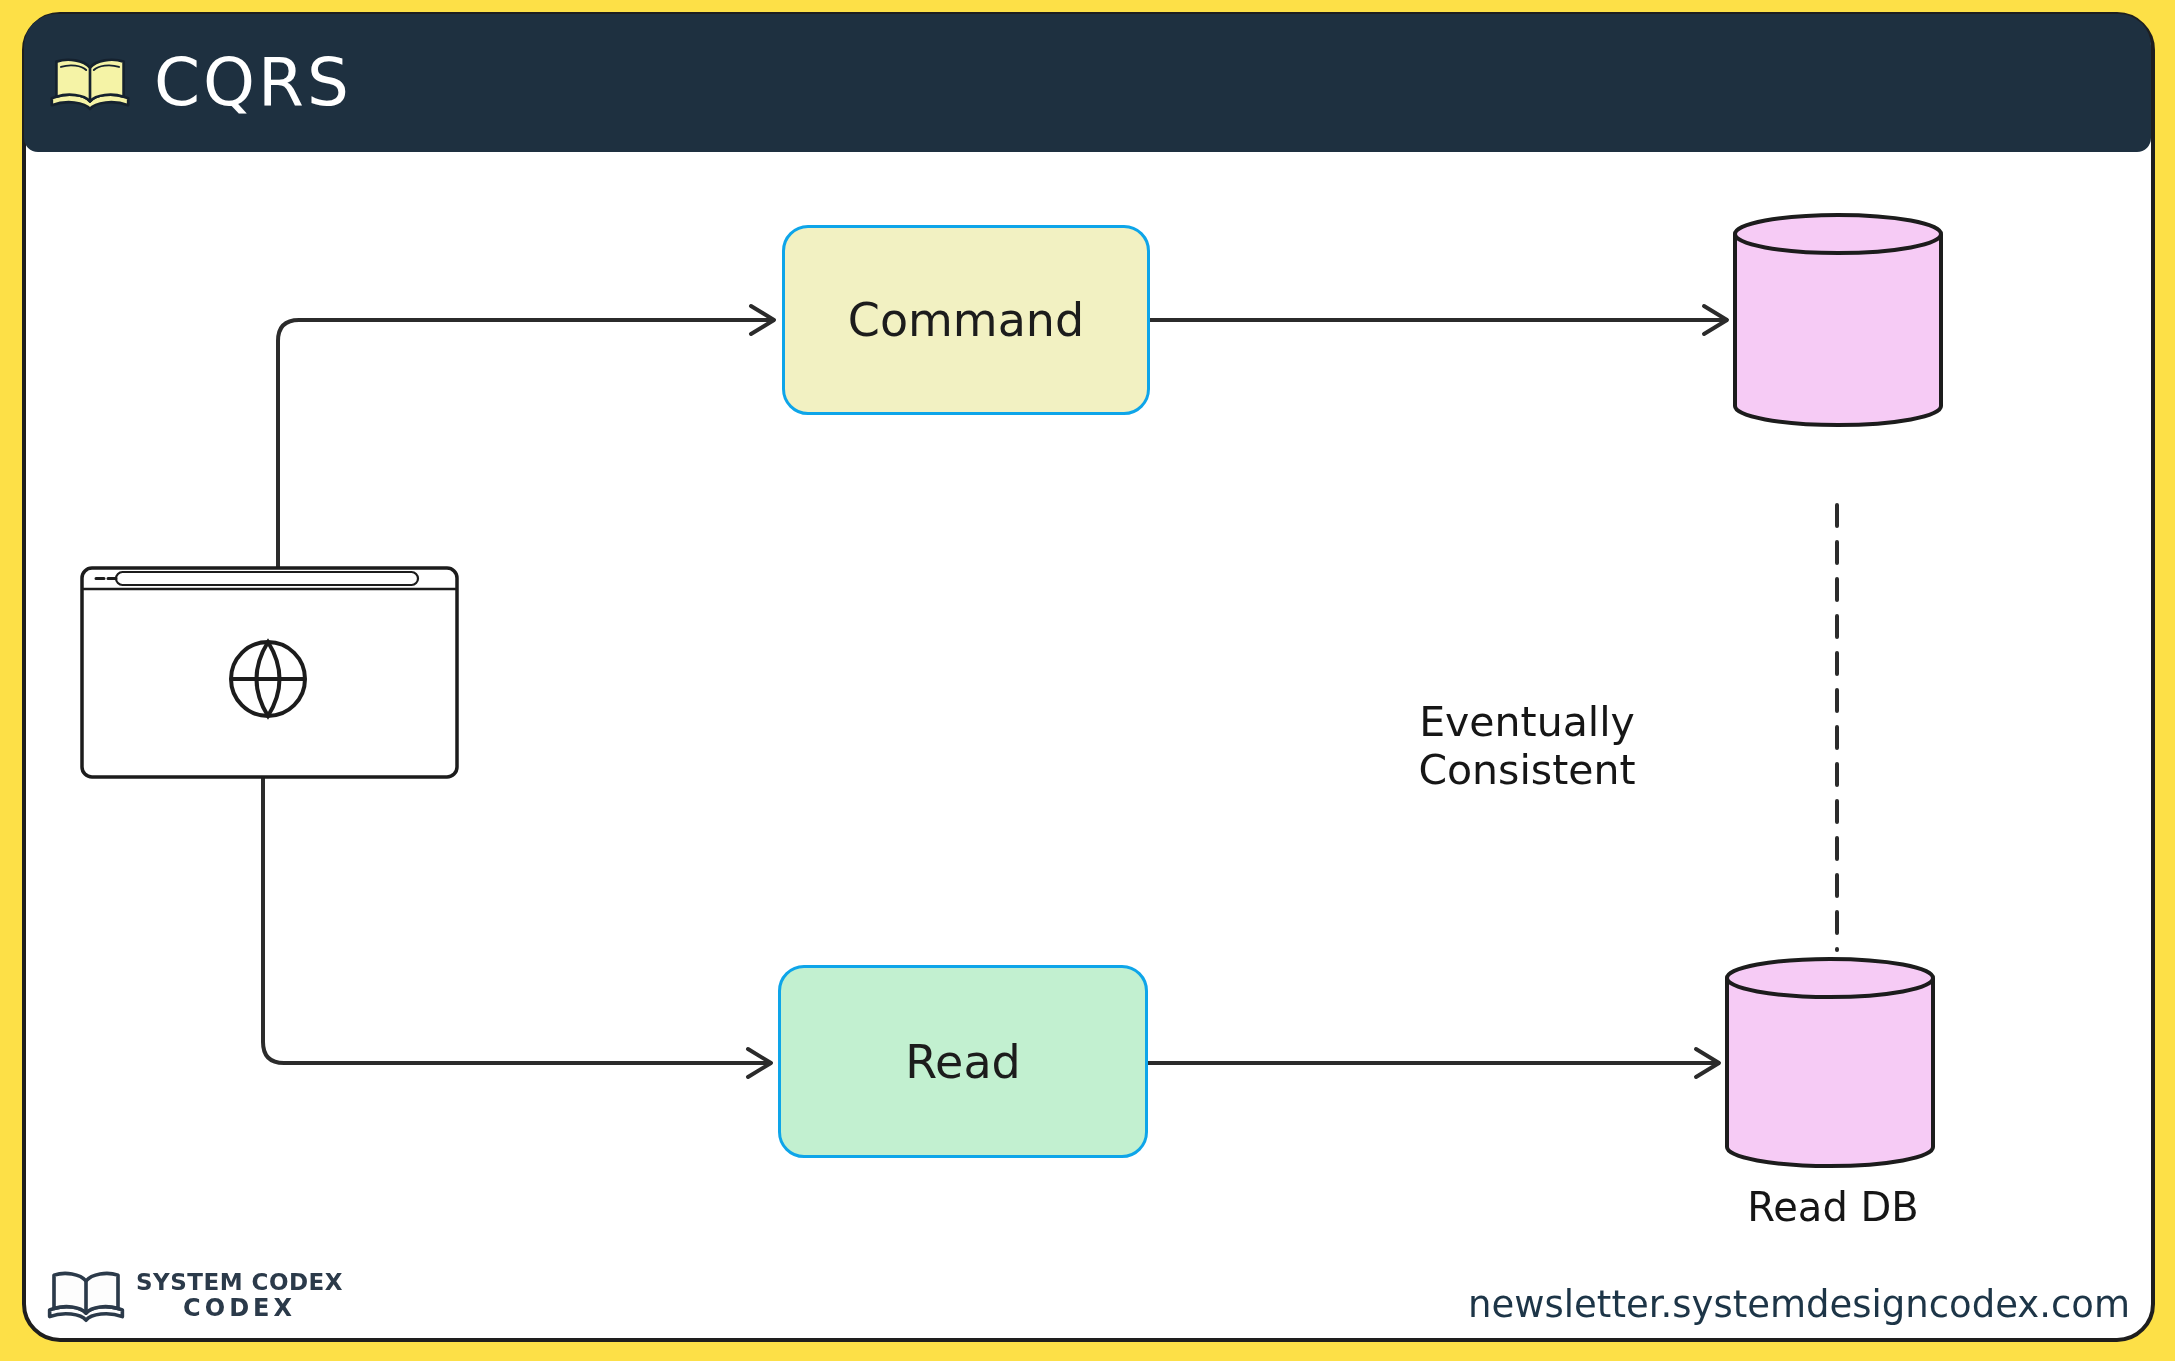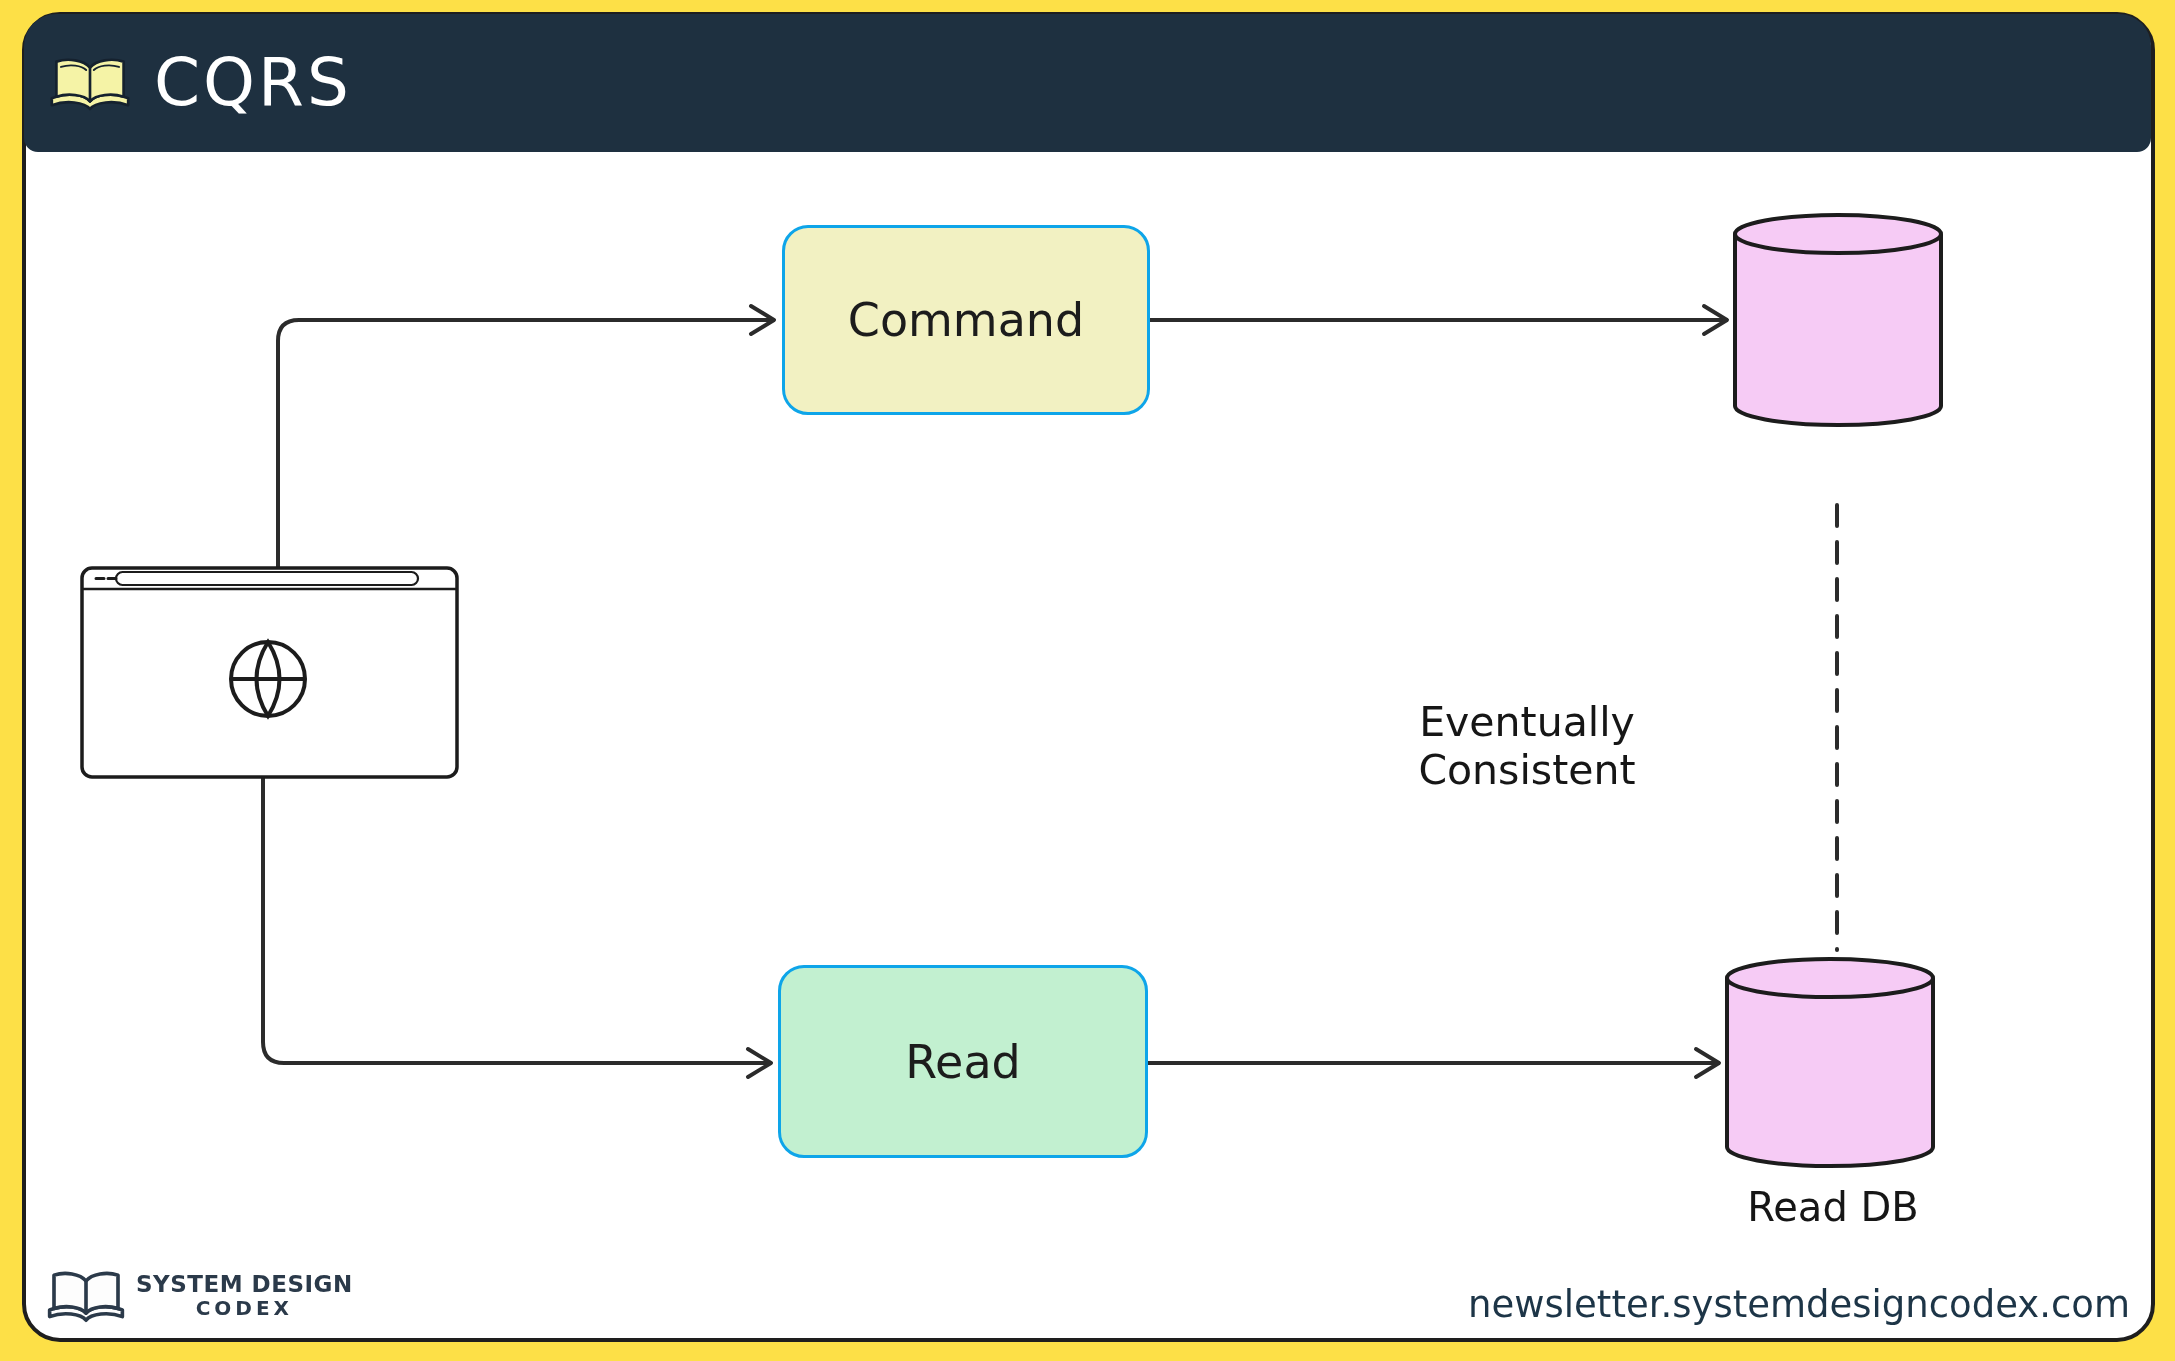--- a/index.html
+++ b/index.html
@@ -16,21 +16,21 @@
         display:flex;align-items:center;justify-content:center;font-size:46px;z-index:3;}
   .node-command{left:782px;top:225px;width:368px;height:190px;background:#f2f1c2;}
   .node-query{left:778px;top:965px;width:370px;height:193px;background:#c2f0d0;}
   .lbl{position:absolute;text-align:center;z-index:3;color:#161616;}
   .lbl-writedb{left:1688px;top:444px;width:300px;font-size:40px;}
   .lbl-readdb{left:1683px;top:1184px;width:300px;font-size:40px;}
   .lbl-consistent{left:1307px;top:698px;width:440px;font-size:41px;}
   .footer-logo{position:absolute;left:46px;top:1266px;z-index:3;display:flex;align-items:center;gap:10px;}
   .logo-text{display:flex;flex-direction:column;align-items:center;color:#2b3a4a;line-height:1.0;}
   .logo-line1{font-size:23px;font-weight:700;letter-spacing:0.5px;}
-  .logo-line2{font-size:20px;font-weight:700;letter-spacing:4px;margin-top:2px;}
+  .logo-line2{font-size:24px;font-weight:700;letter-spacing:4px;margin-top:2px;}
   .footer-url{position:absolute;right:45px;top:1283px;font-size:37px;color:#1d3547;z-index:3;}
 </style>
 </head>
 <body>
 
 <div class="stage">
 
   <div class="frame"></div>
 
   <div class="header">
@@ -107,20 +107,20 @@
 
   <div class="footer-logo">
     <svg width="80" height="59" viewBox="0 0 110 80">
       <g stroke="#2b3a4a" stroke-width="5" stroke-linejoin="round" stroke-linecap="round">
         <path d="M11,58 L5,60 V69 C24,62 48,65 55,74 C62,65 86,62 105,69 V60 L99,58 C84,53 63,55 55,64 C47,55 26,53 11,58 Z" fill="#fdfdfd"></path>
         <path d="M55,20 C47,10 26,7 11,12 V58 C26,53 47,55 55,64 C63,55 84,53 99,58 V12 C84,7 63,10 55,20 Z" fill="#fdfdfd"></path>
         <path d="M55,20 V64" fill="none"></path>
       </g>
     </svg>
     <div class="logo-text">
-      <div class="logo-line1">SYSTEM DESIGN</div>
+      <div class="logo-line1">SYSTEM CODEX</div>
       <div class="logo-line2">CODEX</div>
     </div>
   </div>
 
   <div class="footer-url">newsletter.systemdesigncodex.com</div>
 
 </div>
 
 </body></html>

